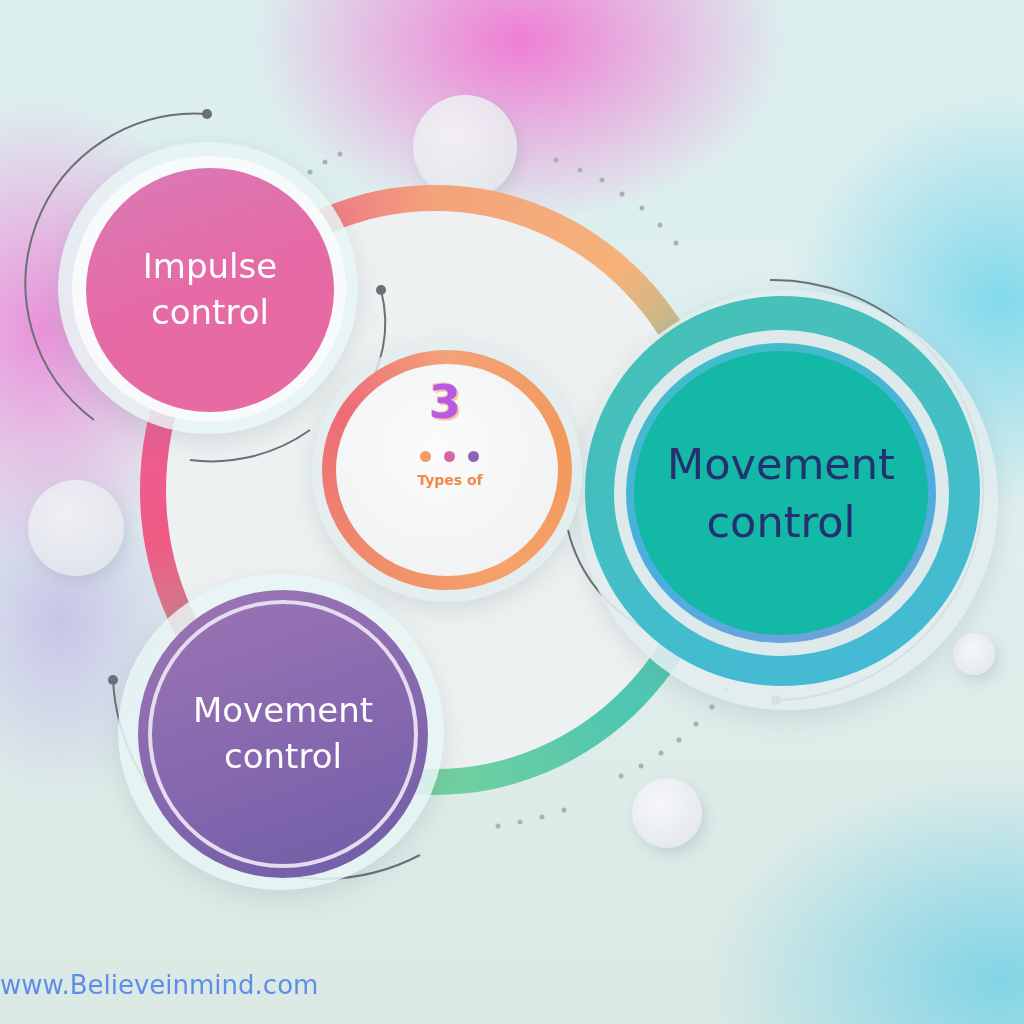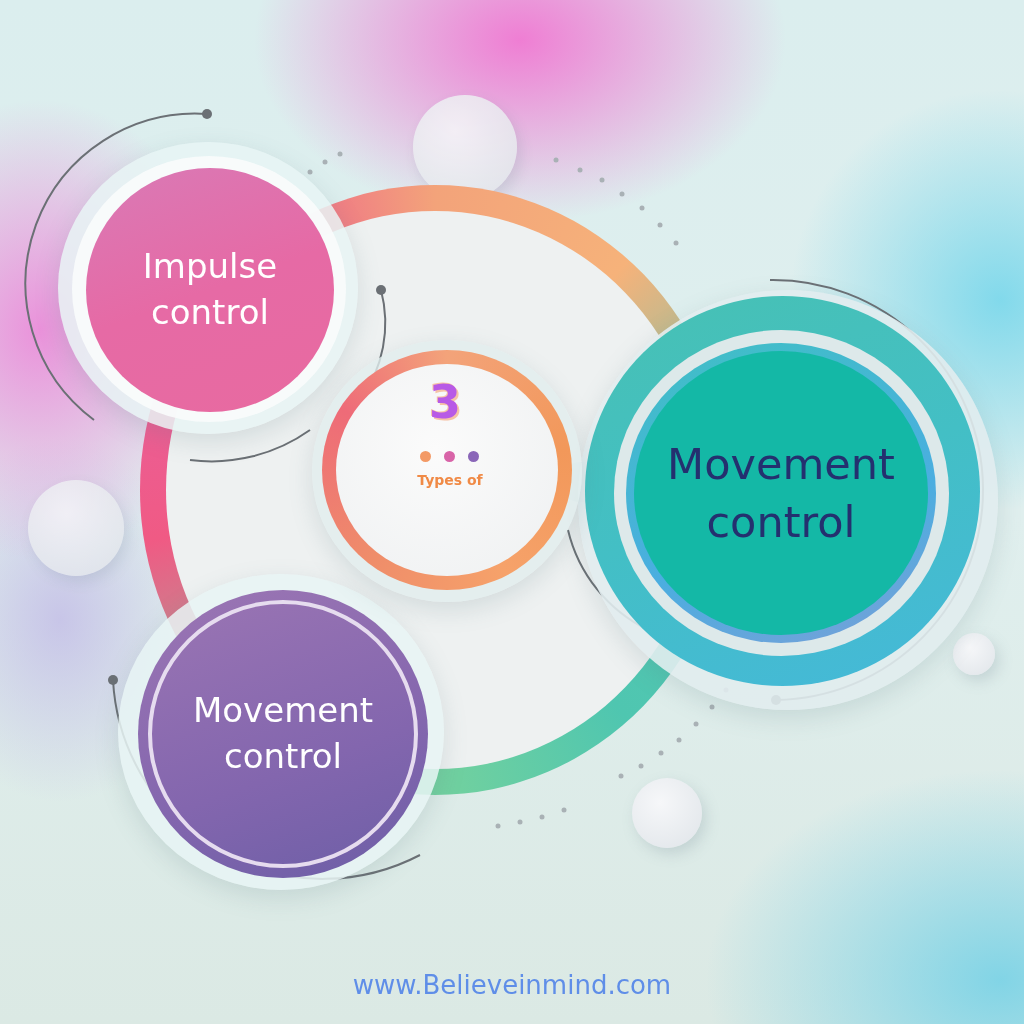--- a/index.html
+++ b/index.html
@@ -53,21 +53,21 @@
     font-size: 46px; font-weight: bold; color: #b85ae6;
     text-shadow: 2px 2px 0 #f6c3a6, -1px -1px 0 #f6c3a6;
   }
   .dot { position: absolute; width: 11px; height: 11px; border-radius: 50%; }
   .center-text {
     position: absolute; left: 360px; top: 471px; width: 180px; text-align: center;
     color: #f08a46; font-weight: bold; font-size: 14px; line-height: 1.3;
   }
   .connector { position: absolute; background: #dde9ea; }
   .footer {
-    position: absolute; left: 0; width: 1024px; top: 970px; text-align: center;
+    position: absolute; left: 0; width: 1024px; top: 970px; text-align: left;
     font-family: "DejaVu Sans", sans-serif; font-size: 26px; color: #5f8ee8;
   }
   svg.overlay { position: absolute; left: 0; top: 0; }
 </style>
 </head>
 <body>
 
 <div class="bubble" style="left:413px;top:95px;width:104px;height:104px;opacity:0.85;"></div>
 <div class="bubble" style="left:28px;top:480px;width:96px;height:96px;opacity:0.8;"></div>
 <div class="bubble" style="left:953px;top:633px;width:42px;height:42px;"></div>

